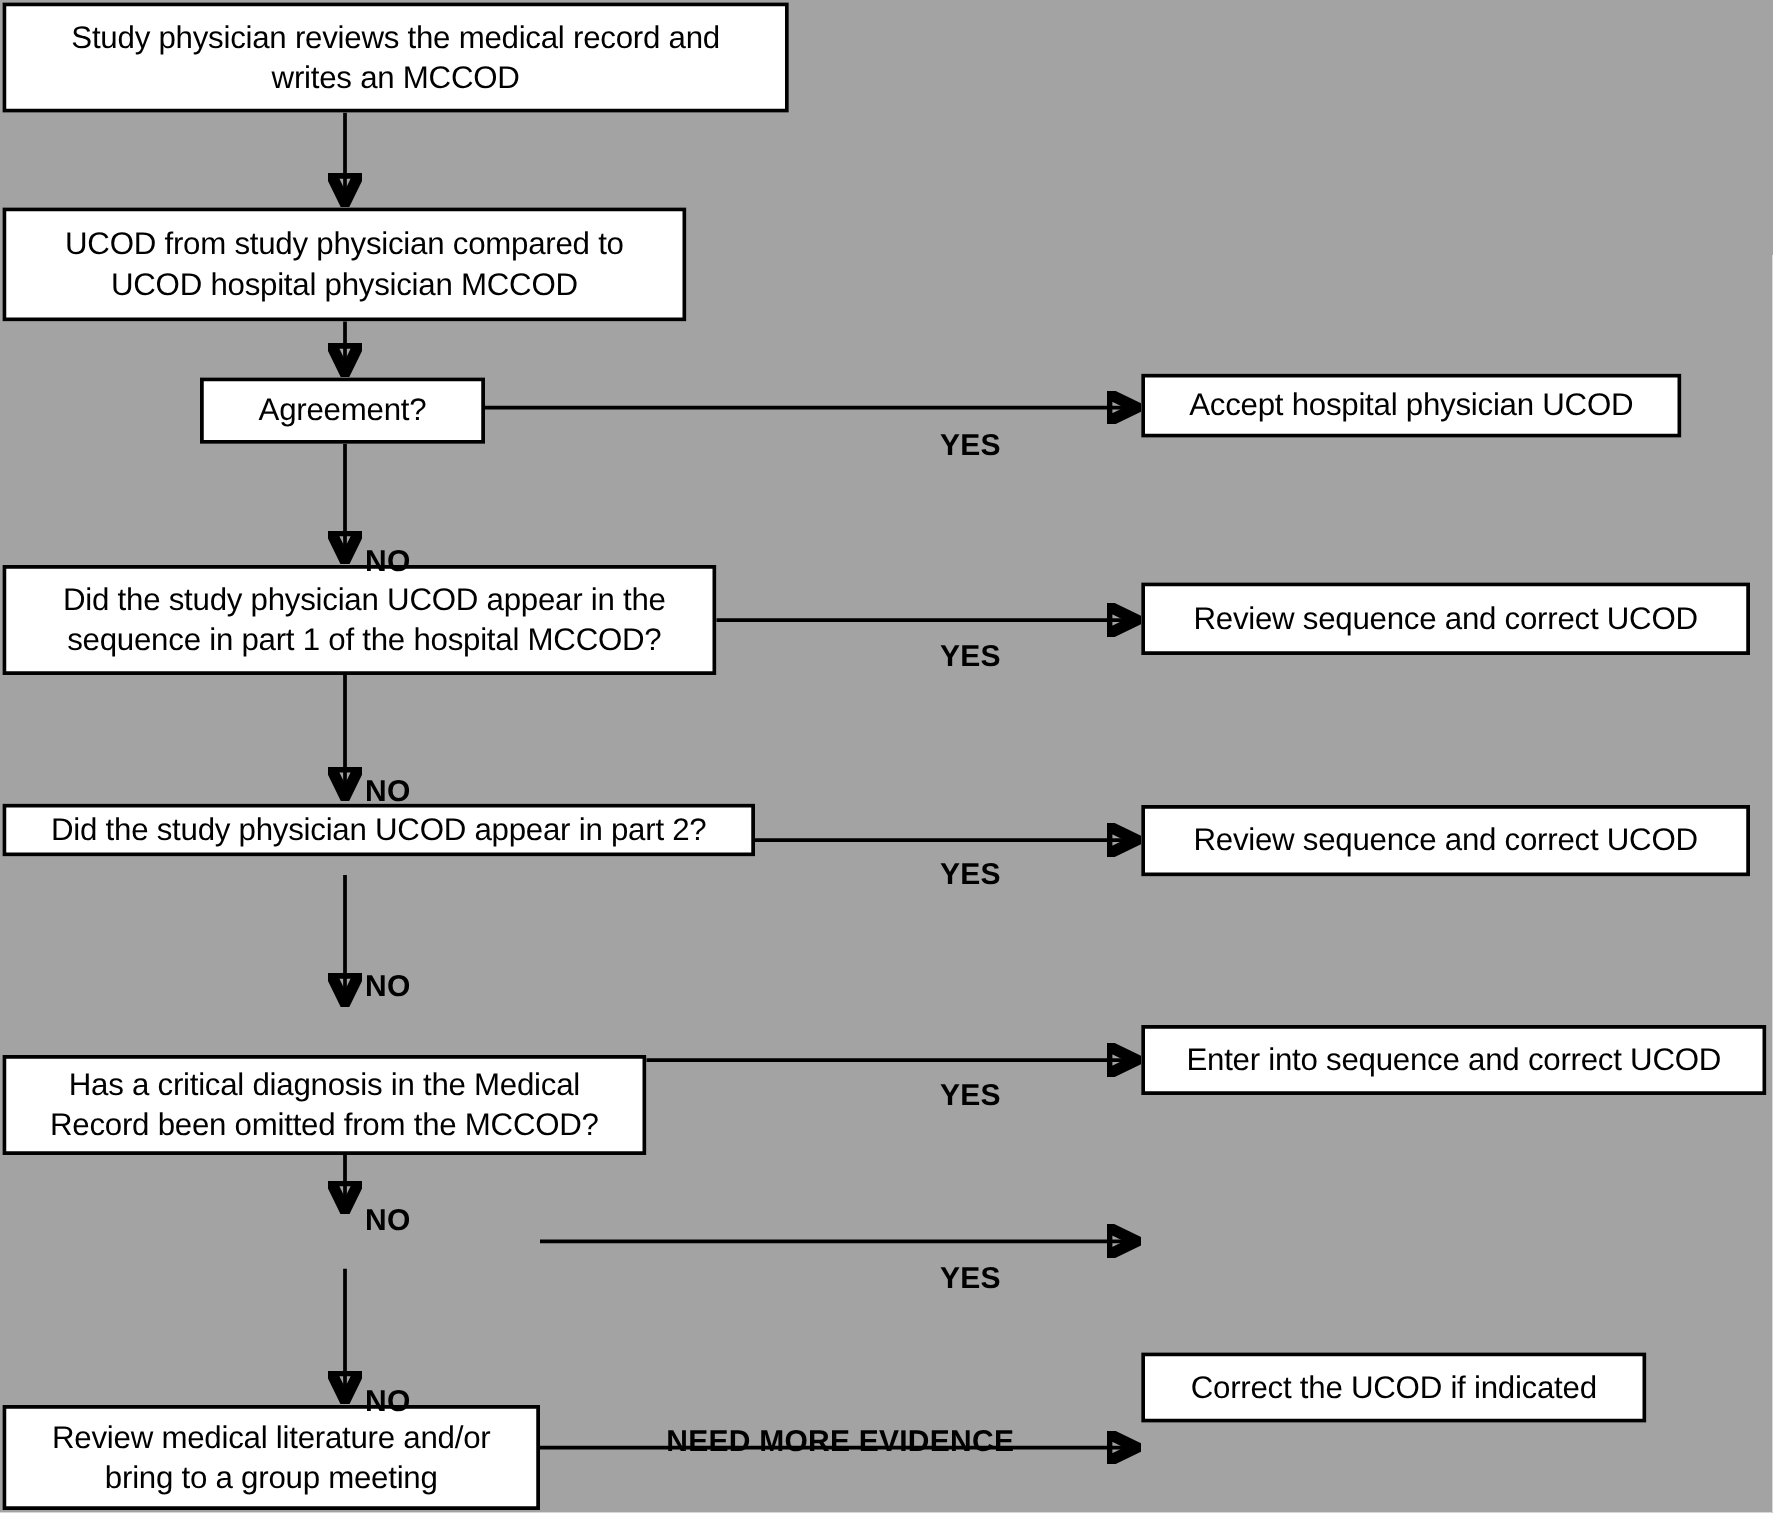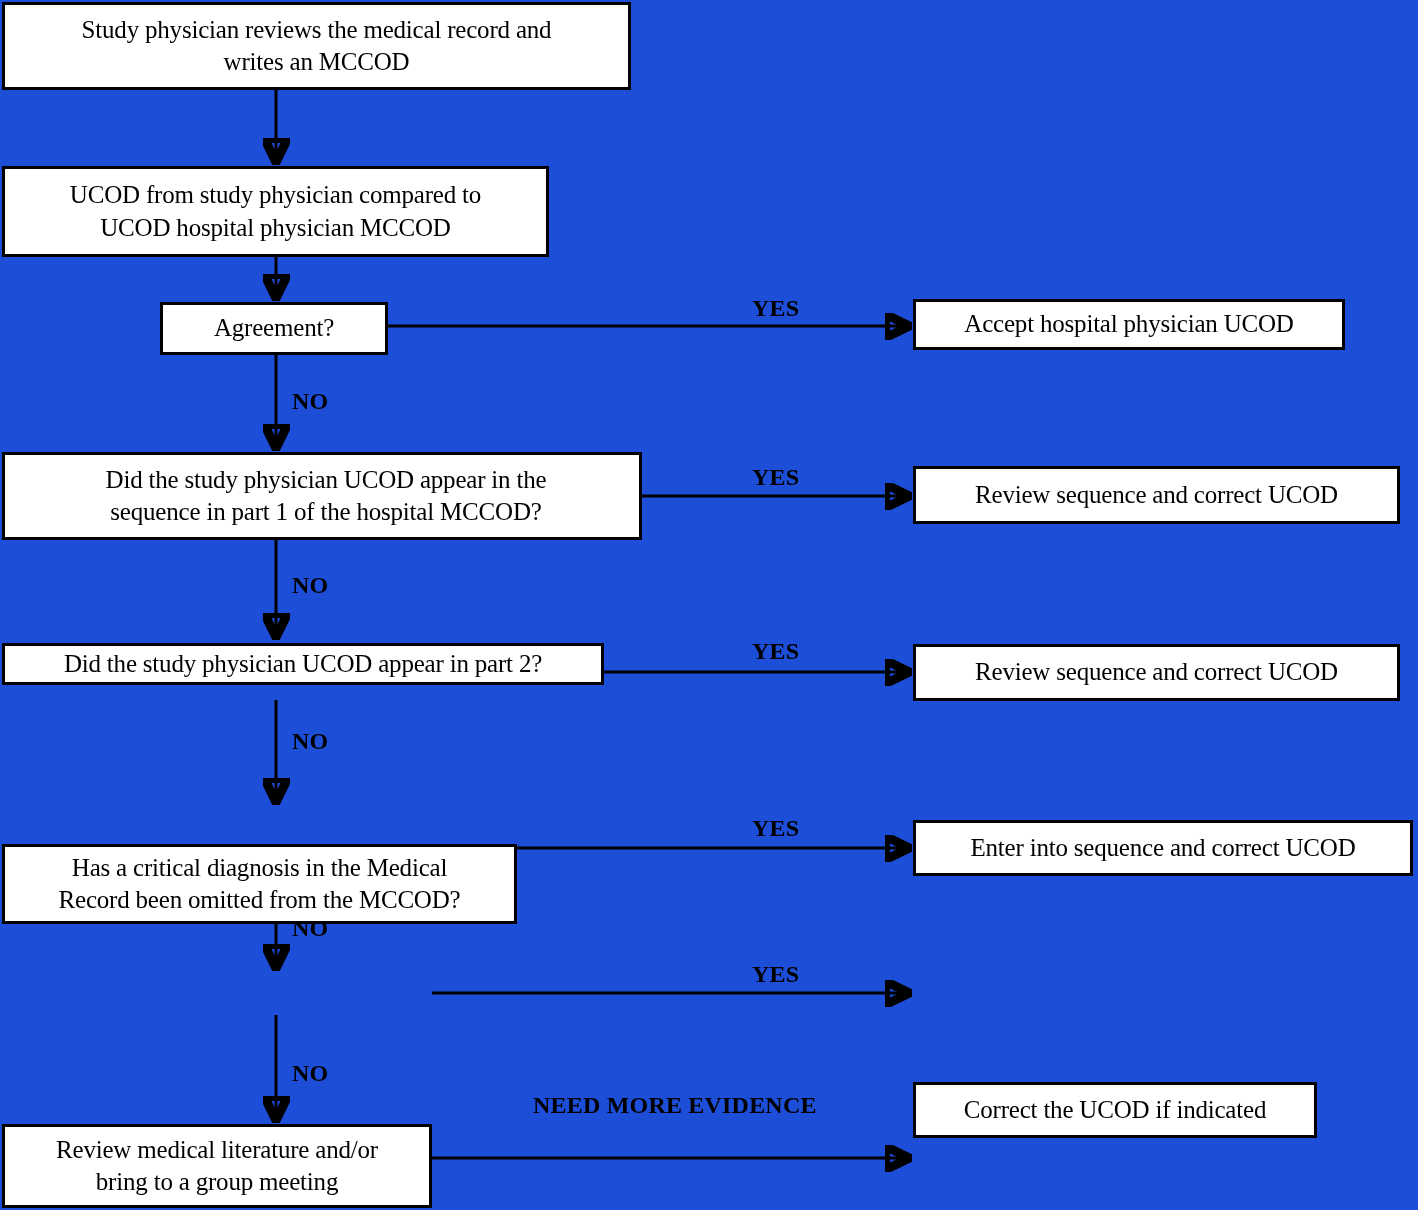--- a/index.html
+++ b/index.html
@@ -4,22 +4,22 @@
 <style>
   html, body {
     margin: 0;
     padding: 0;
     background: #ffffff;
   }
   #canvas {
     position: relative;
     width: 1418px;
     height: 1210px;
-    background: #1d4ed8;
-    font-family: Liberation Serif, serif;
+    background: #a3a3a3;
+    font-family: Liberation Sans, sans-serif;
     overflow: hidden;
   }
   .node {
     position: absolute;
     box-sizing: border-box;
     border: 3px solid #000000;
     background: #ffffff;
     display: flex;
     align-items: center;
     justify-content: center;
@@ -31,20 +31,21 @@
     white-space: pre-line;
     letter-spacing: -0.2px;
   }
   .edge-label {
     position: absolute;
     color: #000000;
     font-size: 24px;
     font-weight: 700;
     letter-spacing: 0.2px;
     white-space: nowrap;
+    margin-top: 48px;
   }
   svg.wires {
     position: absolute;
     left: 0;
     top: 0;
     width: 1418px;
     height: 1210px;
     pointer-events: none;
   }
   svg.wires line, svg.wires path {
@@ -95,21 +96,21 @@
   <div class="node" style="left:2px; top:2px; width:629px; height:88px;">Study physician reviews the medical record and
 writes an MCCOD</div>
 
   <div class="node" style="left:2px; top:166px; width:547px; height:91px;">UCOD from study physician compared to
 UCOD hospital physician MCCOD</div>
 
   <div class="node" style="left:160px; top:302px; width:228px; height:53px;">Agreement?</div>
 
   <div class="node" style="left:913px; top:299px; width:432px; height:51px;">Accept hospital physician UCOD</div>
 
-  <div class="node" style="left:2px; top:452px; width:640px; height:88px;padding-left:16px;">Did the study physician UCOD appear in the
+  <div class="node" style="left:2px; top:452px; width:571px; height:88px;padding-left:16px;">Did the study physician UCOD appear in the
 sequence in part 1 of the hospital MCCOD?</div>
 
   <div class="node" style="left:913px; top:466px; width:487px; height:58px;">Review sequence and correct UCOD</div>
 
   <div class="node" style="left:2px; top:643px; width:602px; height:42px;">Did the study physician UCOD appear in part 2?</div>
 
   <div class="node" style="left:913px; top:644px; width:487px; height:57px;">Review sequence and correct UCOD</div>
 
   <div class="node" style="left:2px; top:806px; width:515px; height:80px;margin-top:38px;">Has a critical diagnosis in the Medical
 Record been omitted from the MCCOD?</div>

